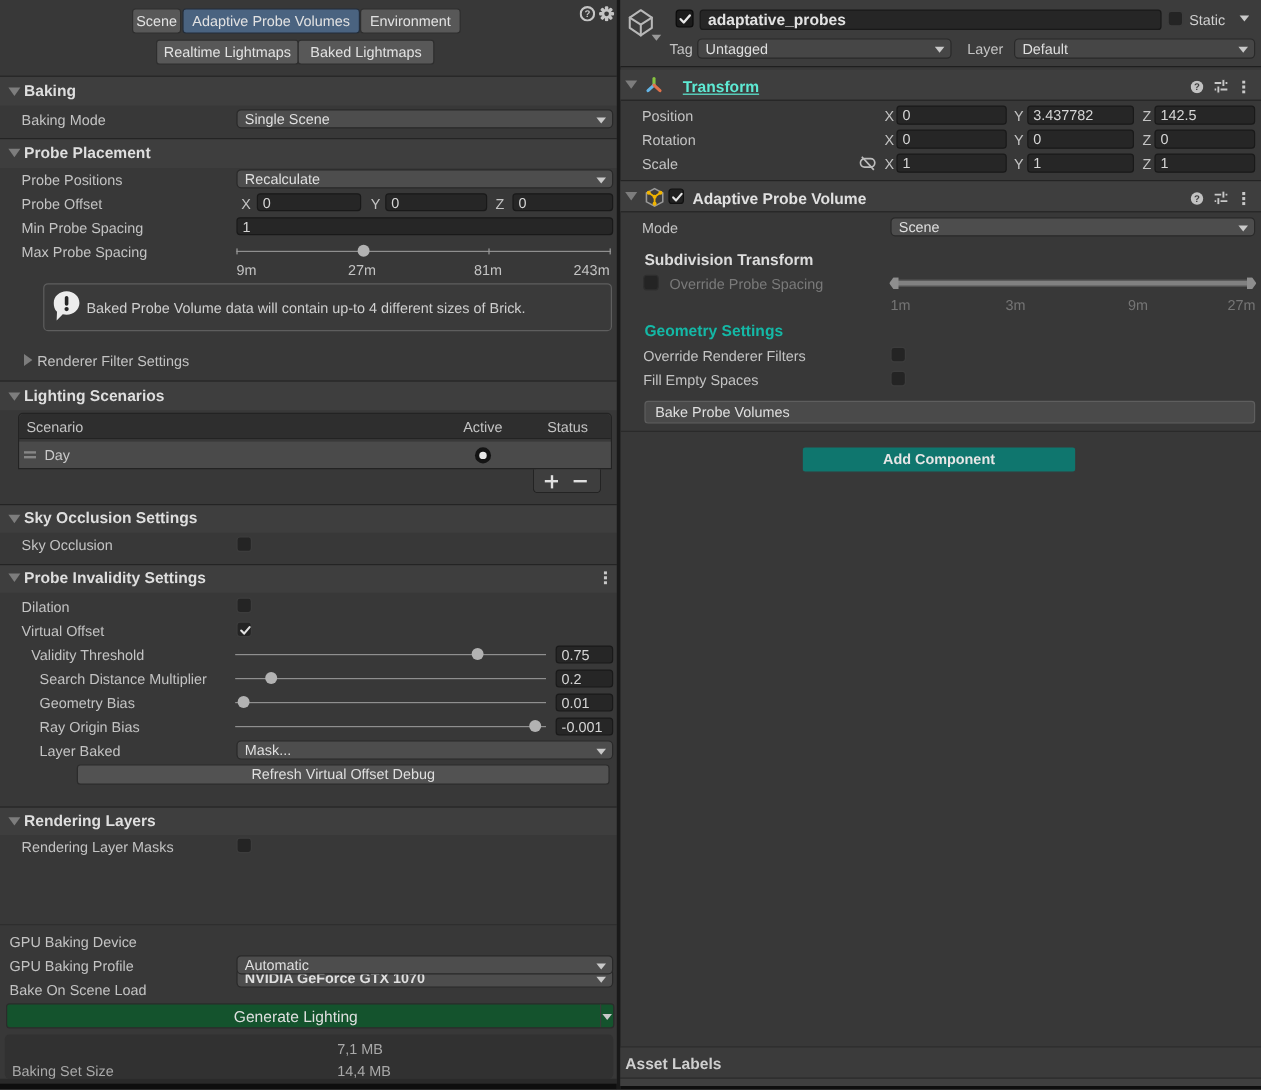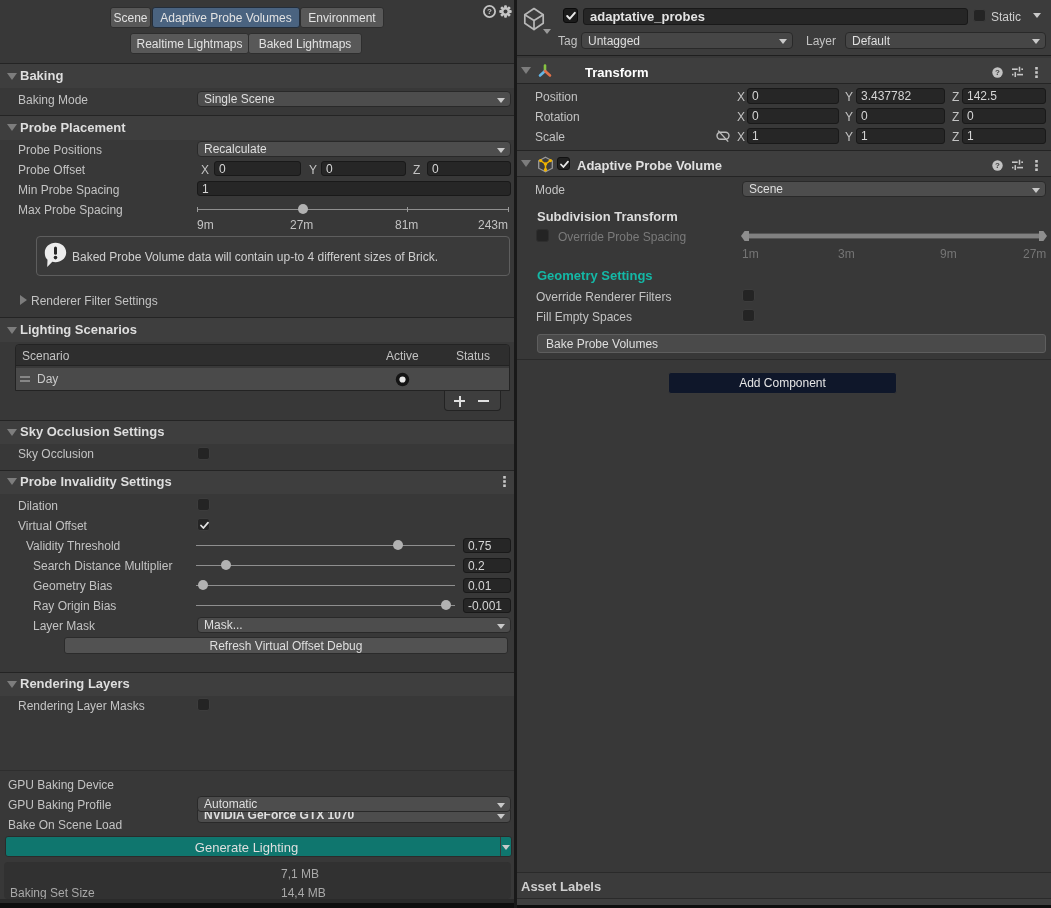--- a/index.html
+++ b/index.html
@@ -186,21 +186,21 @@
     <div class="knob" style="left:198px;top:580px;"></div>
     <div class="fld" style="left:463px;top:578px;width:48px;height:15px;">
         <div class="t">0.01</div>
       </div>
     <div class="lbl" style="left:33px;top:599px;">Ray Origin Bias</div>
     <div class="track" style="left:196px;top:605px;width:259px;"></div>
     <div class="knob" style="left:441px;top:600px;"></div>
     <div class="fld" style="left:463px;top:598px;width:48px;height:15px;">
         <div class="t">-0.001</div>
       </div>
-    <div class="lbl" style="left:33px;top:619px;">Layer Mask</div>
+    <div class="lbl" style="left:33px;top:619px;">Layer Baked</div>
     <div class="dd" style="left:197px;top:617px;width:314px;height:16px;">
         <div class="t">Mask...</div>
         <div class="a"></div>
       </div>
     <div class="btn" style="left:64px;top:637px;width:444px;height:17px;background:#525252;">
         <div class="t">Refresh Virtual Offset Debug</div>
       </div>
 
     <div class="band" style="top:672px;height:24px;"></div>
     <div class="tri" style="left:7px;top:681px;"></div>
@@ -213,21 +213,21 @@
     <div class="dd" style="left:197px;top:807px;width:314px;height:16px;font-weight:bold;">
         <div class="t">NVIDIA GeForce GTX 1070</div>
         <div class="a"></div>
       </div>
     <div class="lbl" style="left:8px;top:798px;">GPU Baking Profile</div>
     <div class="dd" style="left:197px;top:796px;width:314px;height:16px;">
         <div class="t">Automatic</div>
         <div class="a"></div>
       </div>
     <div class="lbl" style="left:8px;top:818px;">Bake On Scene Load</div>
-    <div class="btn" style="left:5px;top:836px;width:507px;height:21px;background:#0f766e;">
+    <div class="btn" style="left:5px;top:836px;width:507px;height:21px;background:#14532d;">
       <div class="t" style="right:24px;font-size:13px;">Generate Lighting</div>
       <div class="abs" style="right:10px;top:0;bottom:0;width:1px;background:#3a3a3a;"></div>
       <div class="a abs" style="right:1px;top:50%;margin-top:-2px;width:0;height:0;border-left:4px solid transparent;border-right:4px solid transparent;border-top:5px solid #c9c9c9;"></div>
     </div>
 
     <div class="abs" style="left:4px;top:862px;width:507px;height:37px;background:#313131;border-radius:4px;"></div>
     <div class="lbl" style="left:10px;top:909px;color:#84cc16;">Scenario Size</div>
     <div class="lbl" style="left:281px;top:867px;color:#a9a9a9;">7,1 MB</div>
     <div class="lbl" style="left:10px;top:886px;color:#a9a9a9;">Baking Set Size</div>
     <div class="lbl" style="left:281px;top:886px;color:#a9a9a9;">14,4 MB</div>
@@ -272,21 +272,21 @@
 
     <div class="abs" style="left:0;top:58px;right:0;height:26px;background:#3e3e3e;border-bottom:1px solid #242424;"></div>
     <div class="tri" style="left:4px;top:67px;"></div>
     <svg class="abs" style="left:21px;top:64px;" width="14" height="14" viewBox="0 0 14 14">
       <g stroke-linecap="round" stroke-width="2.6" fill="none">
         <path d="M7 7 L7 1.5" stroke="#86c440"></path>
         <path d="M7 7 L2 11.5" stroke="#64b5e6"></path>
         <path d="M7 7 L12 11.5" stroke="#e0714a"></path>
       </g>
     </svg>
-    <div class="lbl bold" style="left:68px;top:65px;color:#ffffff;">Transform</div>
+    <div class="lbl bold" style="left:52px;top:65px;color:#5eead4;text-decoration:underline;">Transform</div>
     <svg class="abs" style="left:475px;top:67px;" width="11" height="11" viewBox="0 0 11 11">
       <circle cx="5.5" cy="5.5" r="5.2" fill="#c2c2c2"></circle>
       <text x="5.5" y="8.3" font-size="8" font-weight="bold" fill="#3e3e3e" text-anchor="middle" font-family="Liberation Sans">?</text>
     </svg>
     <svg class="abs" style="left:495px;top:66px;" width="11" height="12" viewBox="0 0 11 12">
       <line x1="0" y1="3.2" x2="11" y2="3.2" stroke="#c8c8c8" stroke-width="1.6"></line>
       <line x1="0" y1="8.6" x2="11" y2="8.6" stroke="#c8c8c8" stroke-width="1.6"></line>
       <rect x="6.2" y="0.2" width="2.6" height="6" fill="#c8c8c8" stroke="#3e3e3e" stroke-width="1"></rect>
       <rect x="2" y="5.6" width="2.6" height="6" fill="#c8c8c8" stroke="#3e3e3e" stroke-width="1"></rect>
     </svg>
@@ -398,21 +398,21 @@
     <div class="lbl" style="left:19px;top:290px;">Override Renderer Filters</div>
     <div class="cb" style="left:225px;top:289px;"></div>
     <div class="lbl" style="left:19px;top:310px;">Fill Empty Spaces</div>
     <div class="cb" style="left:225px;top:309px;"></div>
 
     <div class="btn" style="left:20px;top:334px;width:509px;height:19px;background:#4a4a4a;border-color:#5e5e5e;">
         <div class="t" style="text-align:left;left:8px;right:auto;">Bake Probe Volumes</div>
       </div>
 
     <div class="sep" style="top:359px;background:#2a2a2a;"></div>
-    <div class="btn" style="left:151px;top:372px;width:229px;height:22px;background:#0f172a;border-color:#393939;">
+    <div class="btn" style="left:151px;top:372px;width:229px;height:22px;background:#0f766e;border-color:#393939;font-weight:bold;">
         <div class="t" style="color:#e6e6e6;">Add Component</div>
       </div>
 
     <div class="sep" style="top:872px;background:#2a2a2a;"></div>
     <div class="abs" style="left:0;top:873px;right:0;height:25px;background:#3b3b3b;"></div>
     <div class="lbl bold" style="left:4px;top:879px;color:#cfcfcf;">Asset Labels</div>
     <div class="sep" style="top:898px;background:#2a2a2a;"></div>
     <div class="abs" style="left:0;top:899px;right:0;height:6px;background:#3f3f3f;"></div>
     <div class="abs" style="left:0;top:905px;right:0;height:3px;background:#0e0e0e;"></div>
   </div>

